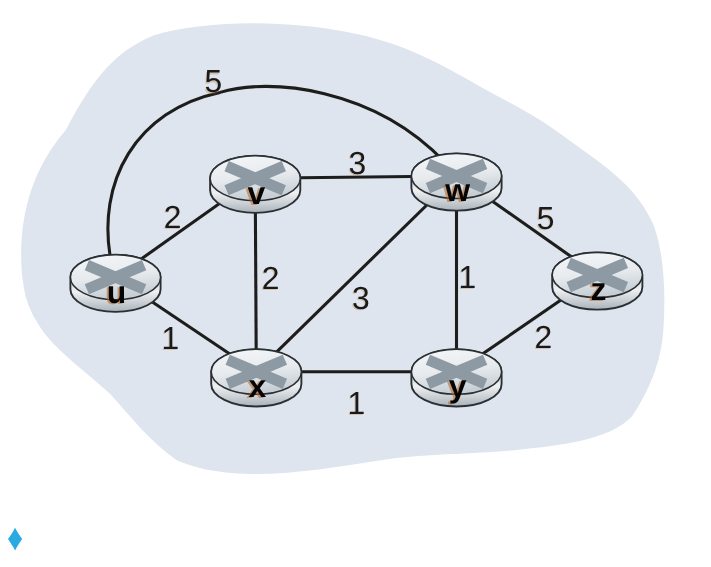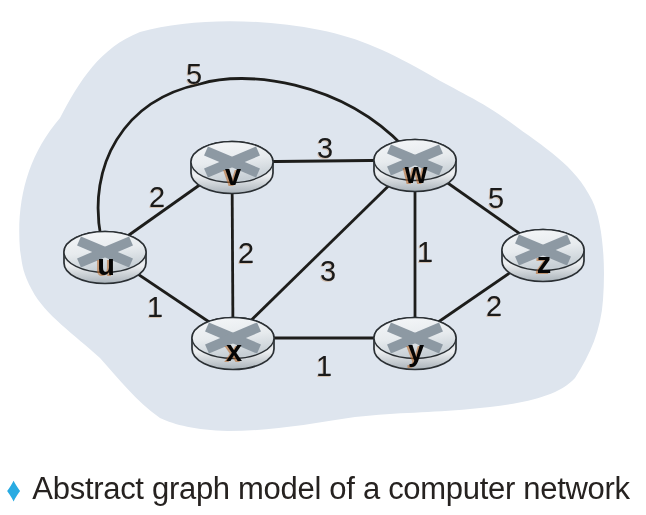--- a/index.html
+++ b/index.html
@@ -105,14 +105,13 @@
           <line x1="517" y1="239" x2="569" y2="261" stroke="#8d99a3" stroke-width="10"></line>
           <line x1="517" y1="261" x2="569" y2="239" stroke="#8d99a3" stroke-width="10"></line>
           <text x="544" y="273" text-anchor="middle" class="node-label">z</text>
         </g>
       </g>
   </svg>
 </div>
 
 <div id="caption-row">
   <span id="caption-bullet">♦</span>
-  <span id="caption-text">Abstract graph model of a computer network</span>
 </div>
 
 </body></html>

